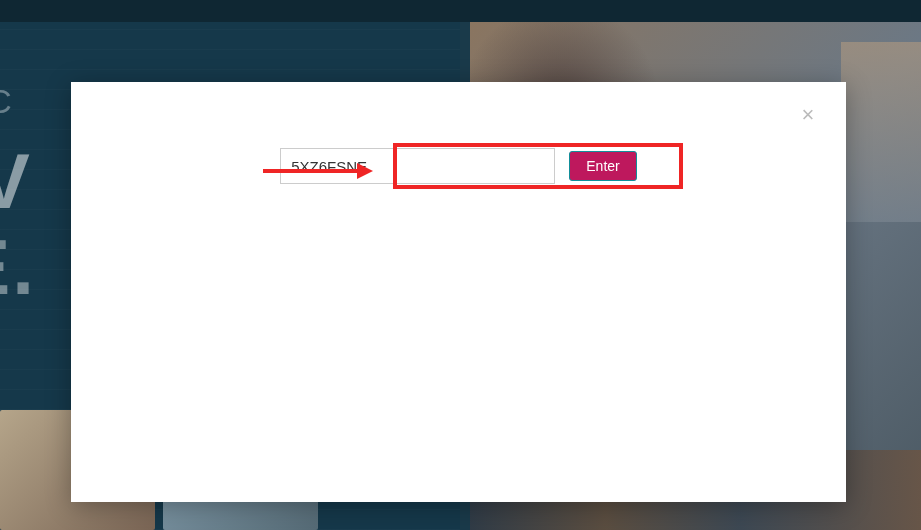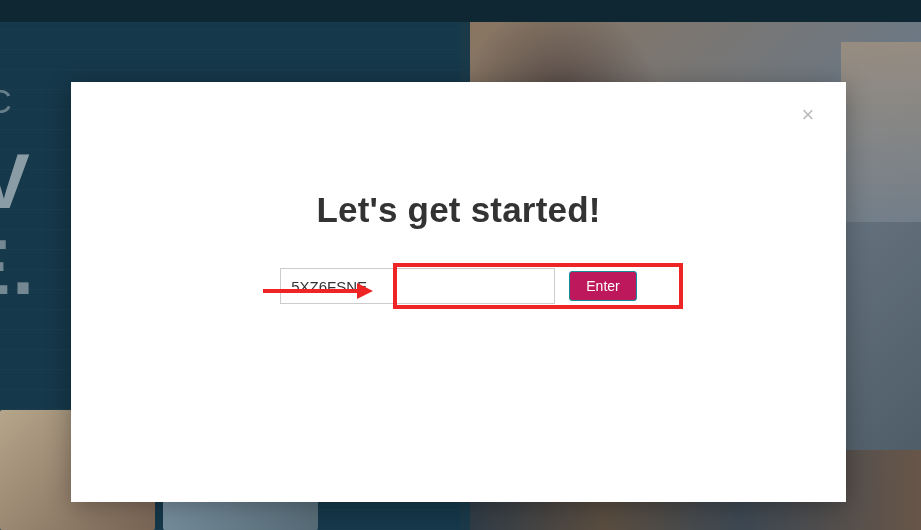--- a/index.html
+++ b/index.html
@@ -216,21 +216,20 @@
   <div class="bg-right-blob3"></div>
   <div class="bg-right-blob2"></div>
 </div>
 
 <div class="modal-backdrop">
   <div class="modal">
     <button class="close-btn">
       <span>×</span>
     </button>
 
-    <h1 class="modal-title">Let's get started!</h1>
 
     <div class="form-row">
       <svg class="arrow" width="110" height="16" viewBox="0 0 110 16">
         <line x1="0" y1="8" x2="96" y2="8" stroke="#ef2525" stroke-width="4"></line>
         <polygon points="94,0 110,8 94,16" fill="#ef2525"></polygon>
       </svg>
 
       <input type="text" class="code-input" value="5XZ6FSNE" style="">
 
       <div class="highlight-box"></div>

